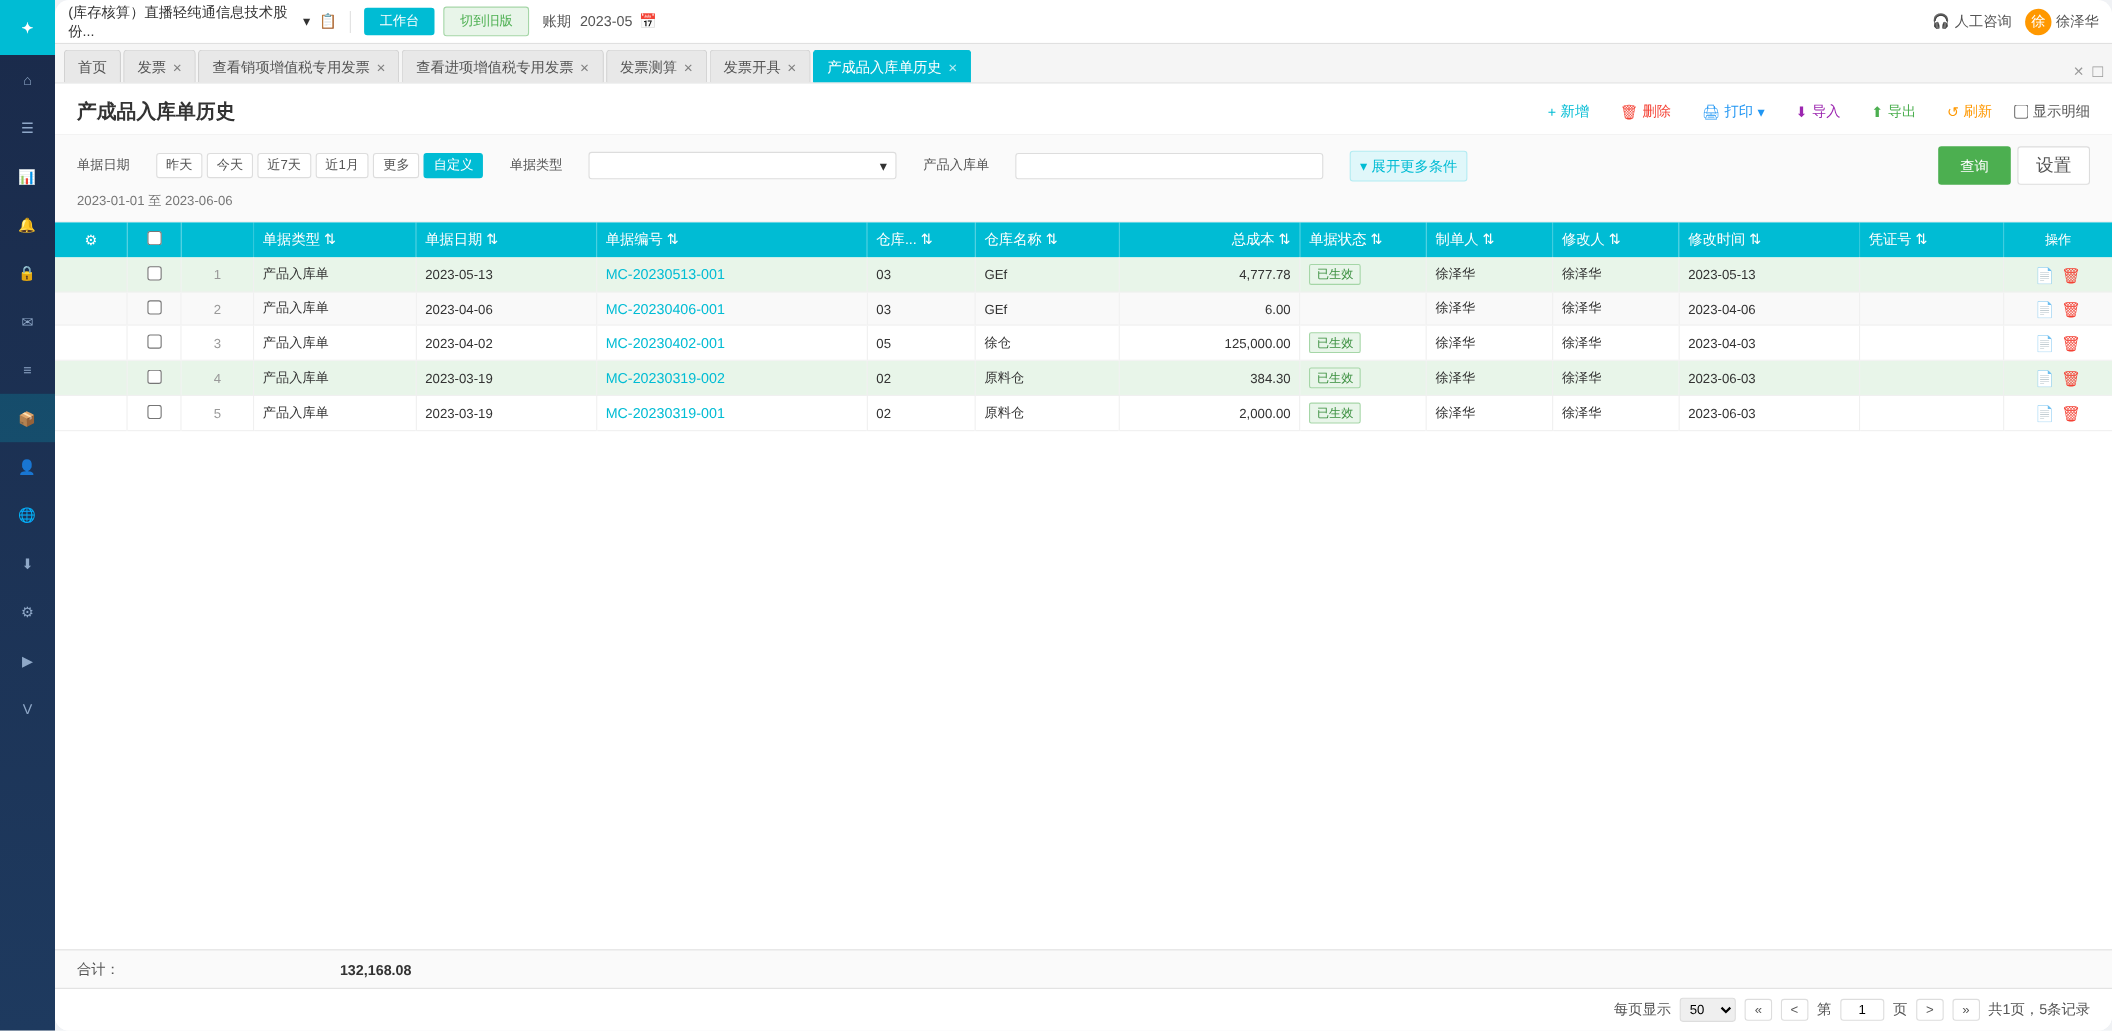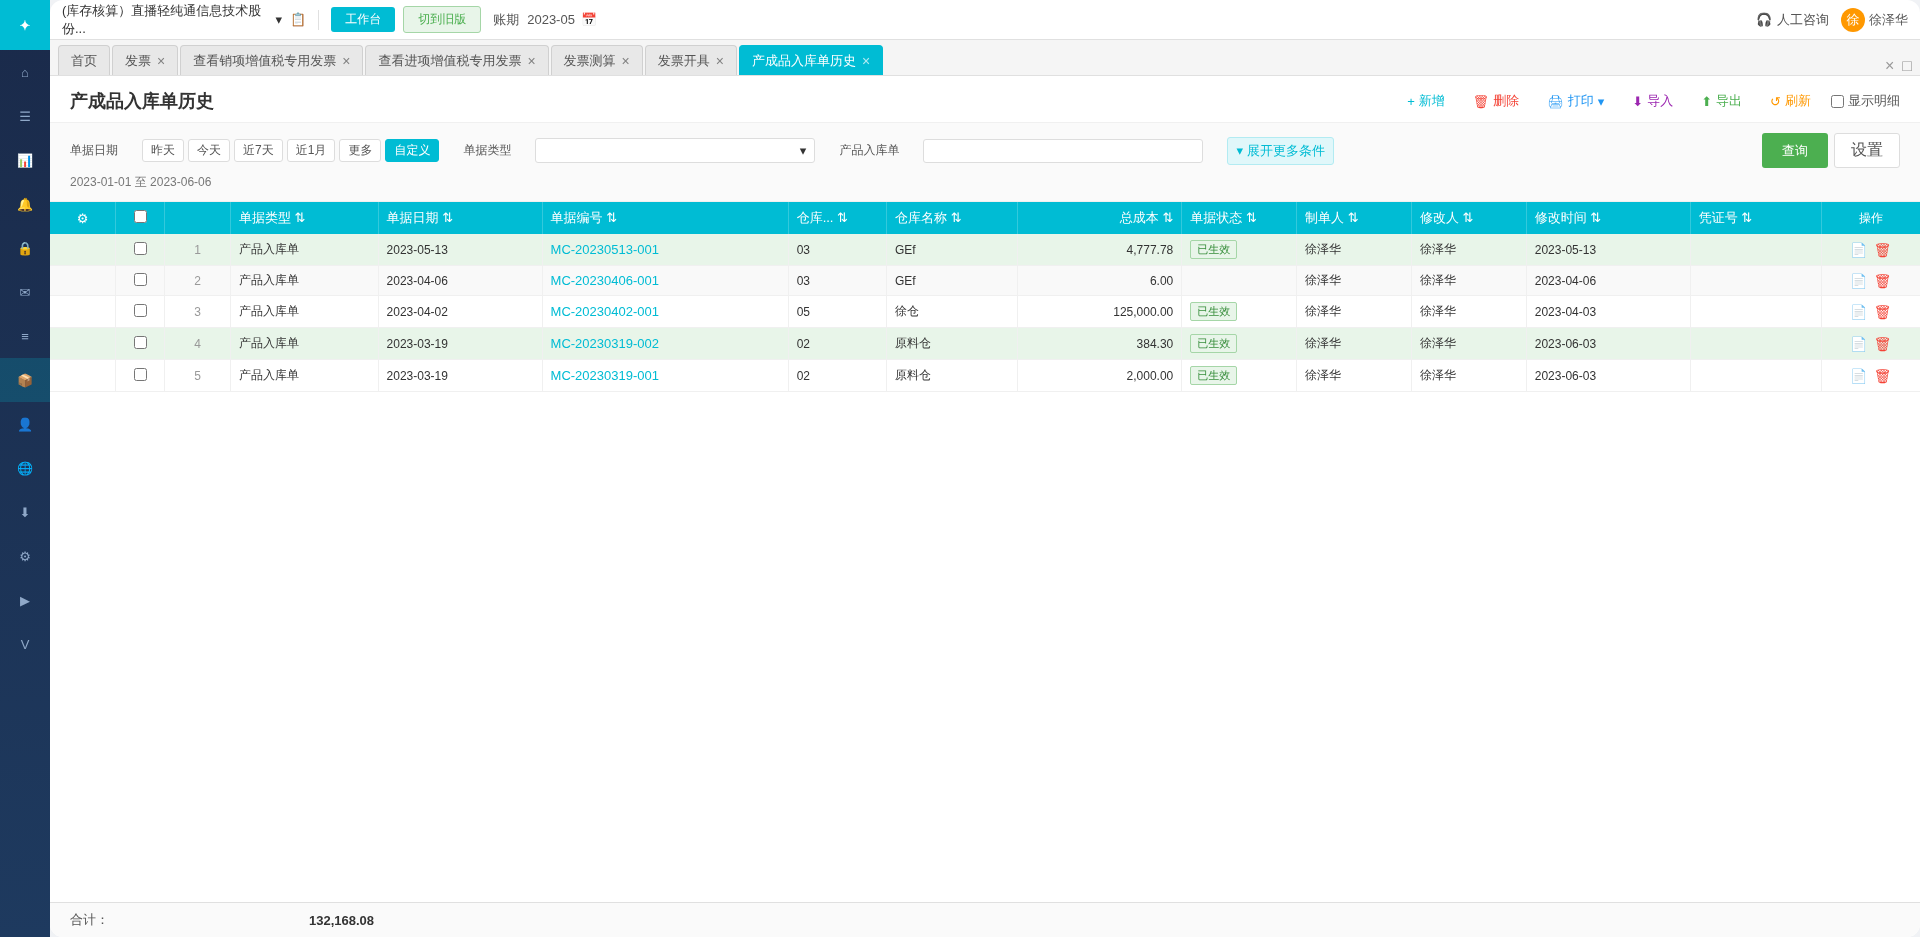--- a/index.html
+++ b/index.html
@@ -691,15 +691,31 @@
     </tr>
           </tbody>
       </table>
     </div>
 
     <div class="table-footer">
       <span class="footer-total-label">合计：</span>
       <span class="footer-total-value">132,168.08</span>
     </div>
 
+    <div class="pagination">
+      <span class="pagination-label">每页显示</span>
+      <select class="pagination-select">
+        <option value="50">50</option>
+        <option value="20">20</option>
+        <option value="100">100</option>
+      </select>
+      <button class="pagination-btn">«</button>
+      <button class="pagination-btn">&lt;</button>
+      <span class="pagination-label">第</span>
+      <input class="pagination-page-input" type="text" value="1" style="">
+      <span class="pagination-label">页</span>
+      <button class="pagination-btn">&gt;</button>
+      <button class="pagination-btn">»</button>
+      <span class="pagination-info">共1页，5条记录</span>
+    </div>
 
   </div>
 </div>
 
 </body></html>

